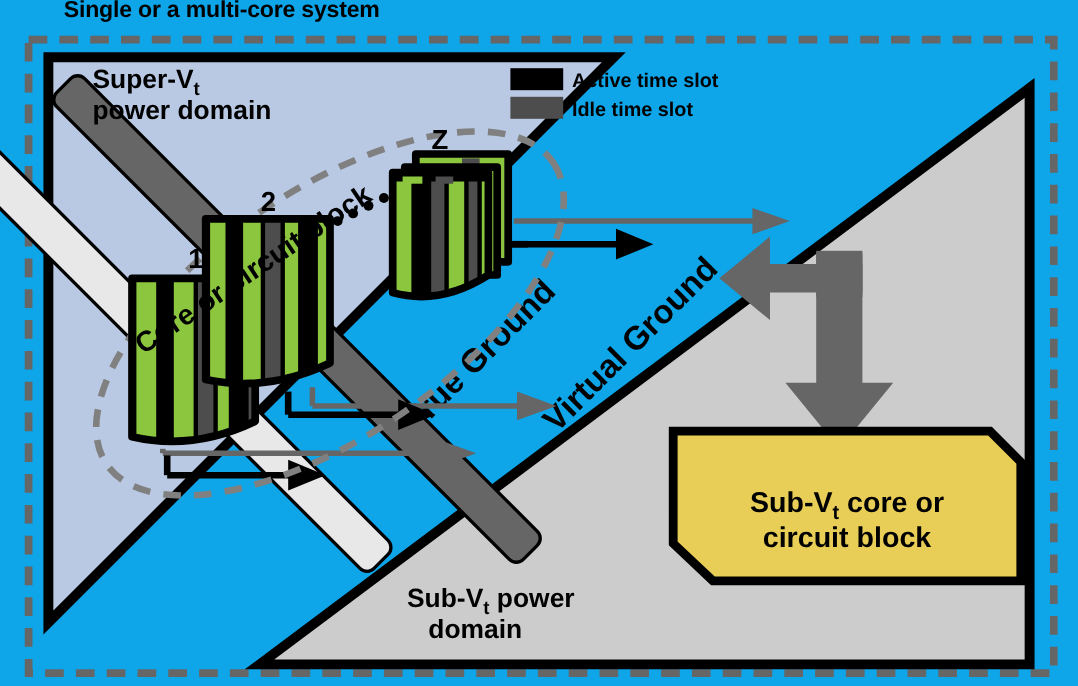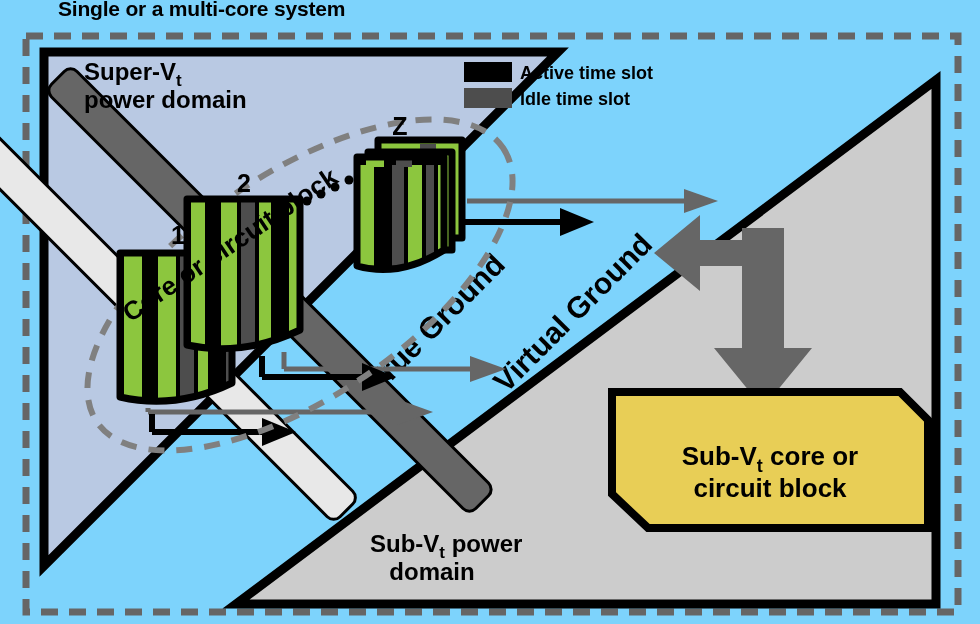--- a/index.html
+++ b/index.html
@@ -7,21 +7,21 @@
     padding: 0;
     background: #ffffff;
   }
   body {
     font-family: "Liberation Sans", sans-serif;
   }
   #figure {
     position: relative;
     width: 980px;
     height: 624px;
-    background: #7dd3fc;
+    background: #0ea5e9;
     overflow: hidden;
   }
   #title {
     position: absolute;
     left: 58px;
     top: -3px;
     font-size: 21px;
     font-weight: bold;
     color: #000000;
     letter-spacing: -0.2px;

